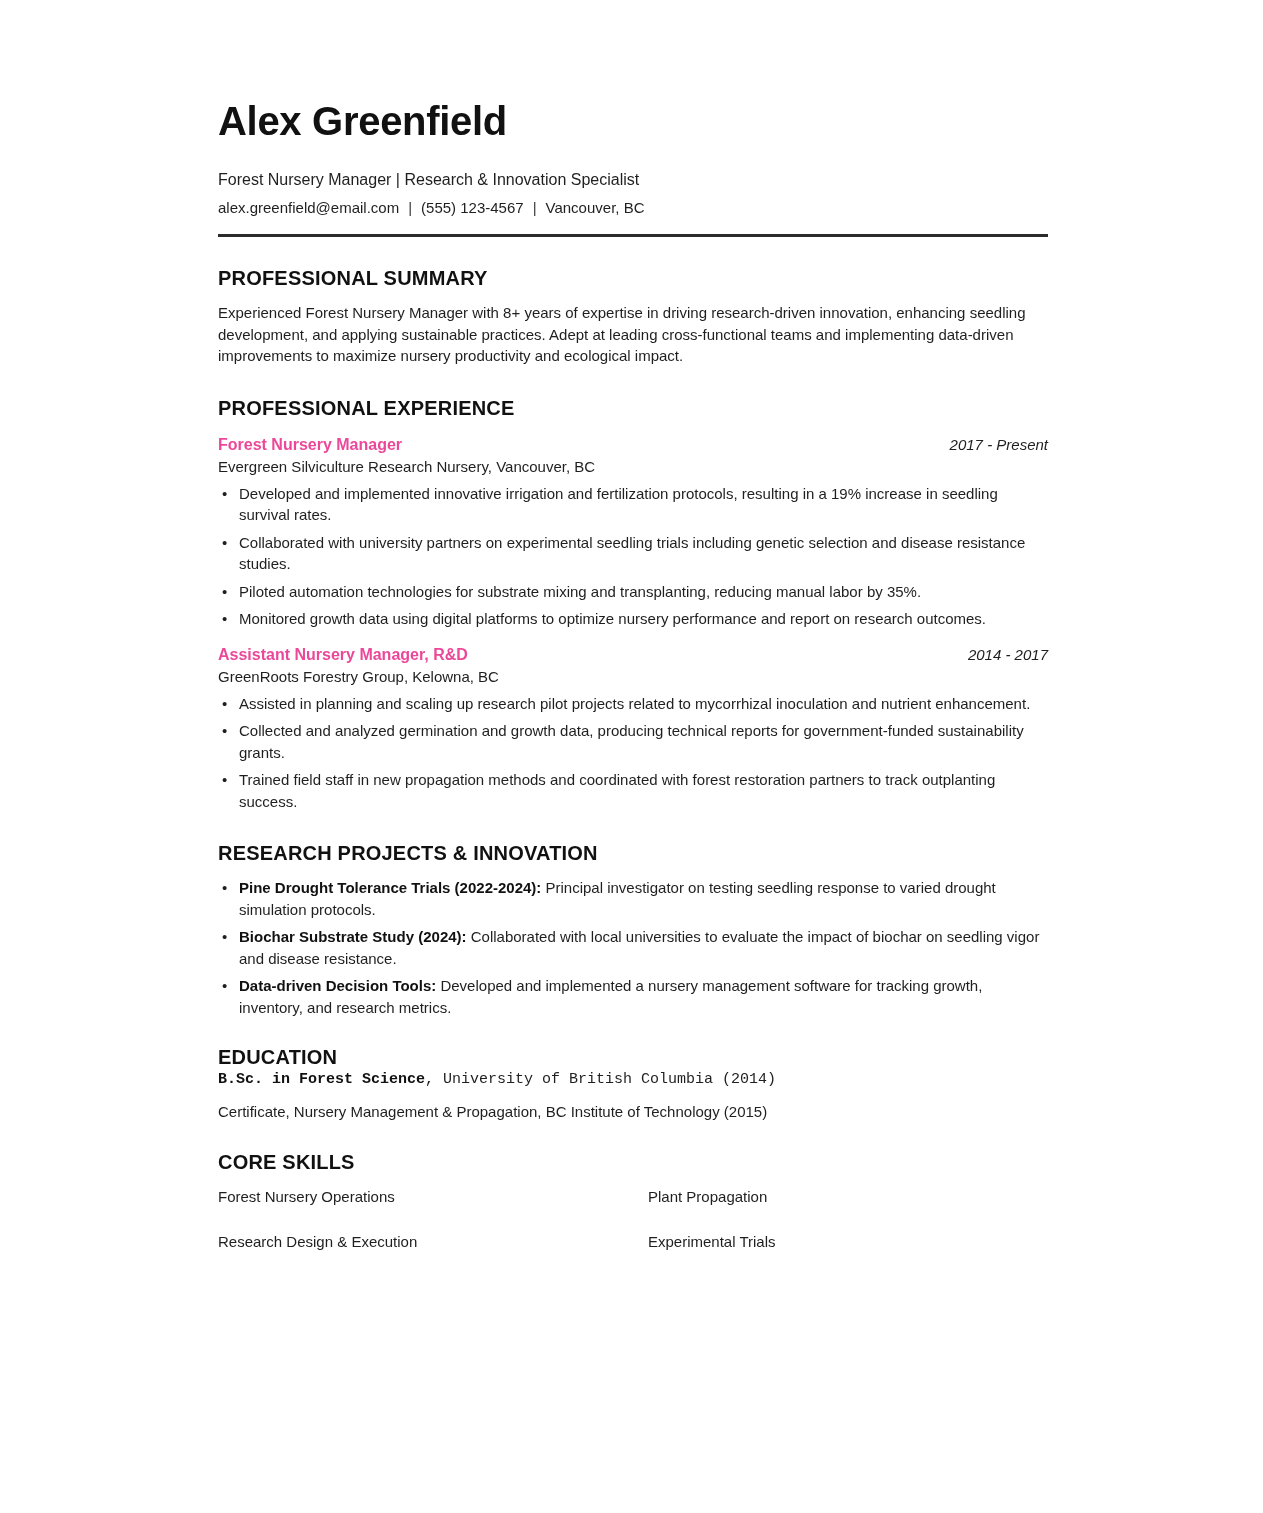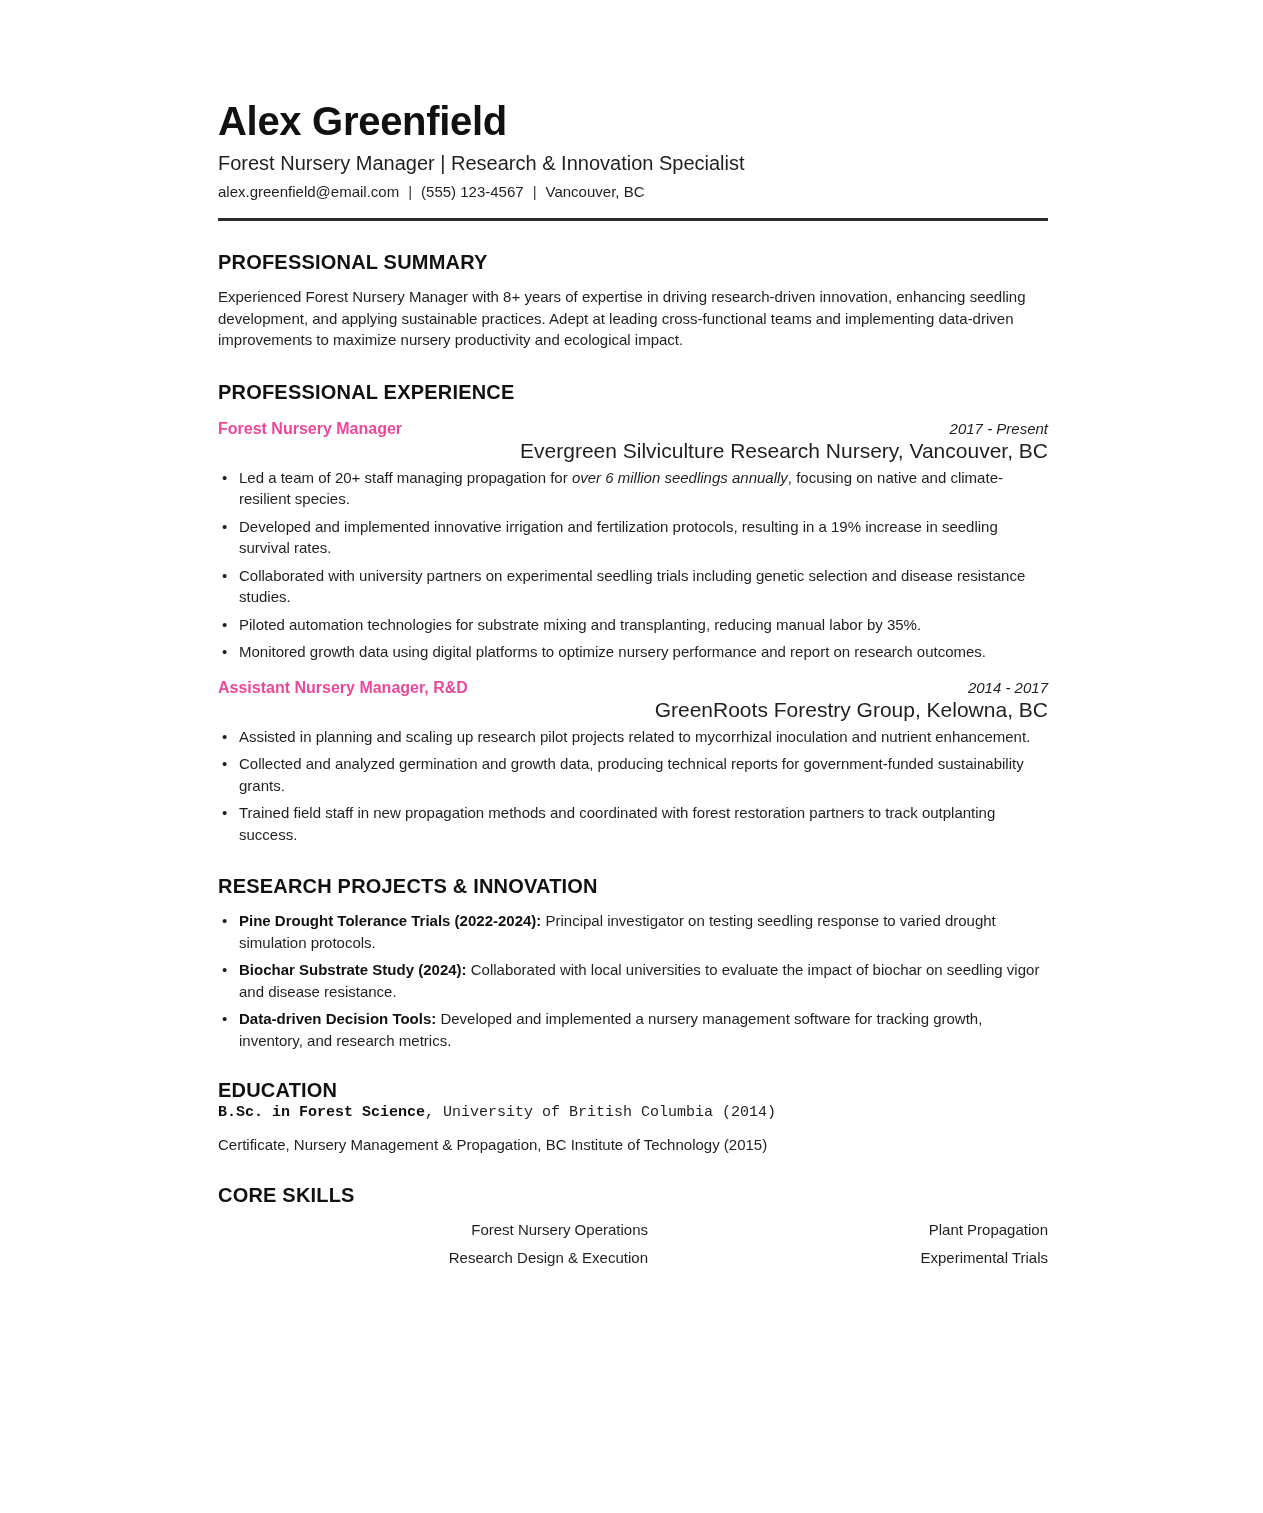--- a/index.html
+++ b/index.html
@@ -23,23 +23,23 @@
     padding-top: 97px;
   }
   .name {
     font-size: 40px;
     font-weight: 700;
     line-height: 48px;
     color: #111111;
     letter-spacing: -0.3px;
   }
   .headline {
-    font-size: 20px;
+    font-size: 16px;
     line-height: 23px;
-    margin-top: 7px;
+    margin-top: 23px;
   }
   .contact-line {
     font-size: 15px;
     line-height: 23px;
     margin-top: 5px;
   }
   .contact-sep {
     display: inline-block;
     margin: 0 9px;
     color: #3a3a3a;
@@ -81,23 +81,22 @@
     font-weight: 700;
     line-height: 22px;
     color: #ec4899;
   }
   .job-dates {
     font-size: 15px;
     font-style: italic;
     line-height: 22px;
   }
   .company {
-    font-size: 21px;
-    line-height: 22px;
-    text-align: right;
+    font-size: 15px;
+    line-height: 22px;
   }
   ul.bullets {
     list-style: none;
     margin: 5px 0 0 0;
     padding: 0;
   }
   ul.bullets.spaced {
     margin-top: 13px;
   }
   ul.bullets li {
@@ -118,24 +117,23 @@
   .edu-line {
     font-size: 15px;
     line-height: 22px;
     margin: 10px 0 0 0;
   }
   .edu-line.first { margin-top: 1px; font-family: Liberation Mono, monospace; }
   .skills-grid {
     margin-top: 13px;
     display: grid;
     grid-template-columns: 430px 1fr;
-    row-gap: 7px;
+    row-gap: 24px;
     font-size: 15px;
     line-height: 21px;
-    text-align: right;
   }
 </style>
 </head>
 <body>
 
 <div class="page-clip">
   <div class="content">
 
     <div>
       <div class="name">Alex Greenfield</div>
@@ -154,21 +152,20 @@
     <div>
       <h2 class="section-heading">PROFESSIONAL EXPERIENCE</h2>
 
       <div>
         <div class="job-header">
           <span class="job-title">Forest Nursery Manager</span>
           <span class="job-dates">2017 - Present</span>
         </div>
         <div class="company">Evergreen Silviculture Research Nursery, Vancouver, BC</div>
         <ul class="bullets">
-          <li><span>Led a team of 20+ staff managing propagation for </span><span class="italic">over 6 million seedlings annually</span><span>, focusing on native and climate-resilient species.</span></li>
           <li><span>Developed and implemented innovative irrigation and fertilization protocols, resulting in a 19% increase in seedling survival rates.</span></li>
           <li><span>Collaborated with university partners on experimental seedling trials including genetic selection and disease resistance studies.</span></li>
           <li><span>Piloted automation technologies for substrate mixing and transplanting, reducing manual labor by 35%.</span></li>
           <li><span>Monitored growth data using digital platforms to optimize nursery performance and report on research outcomes.</span></li>
         </ul>
       </div>
 
       <div>
         <div class="job-header second">
           <span class="job-title">Assistant Nursery Manager, R&amp;D</span>

